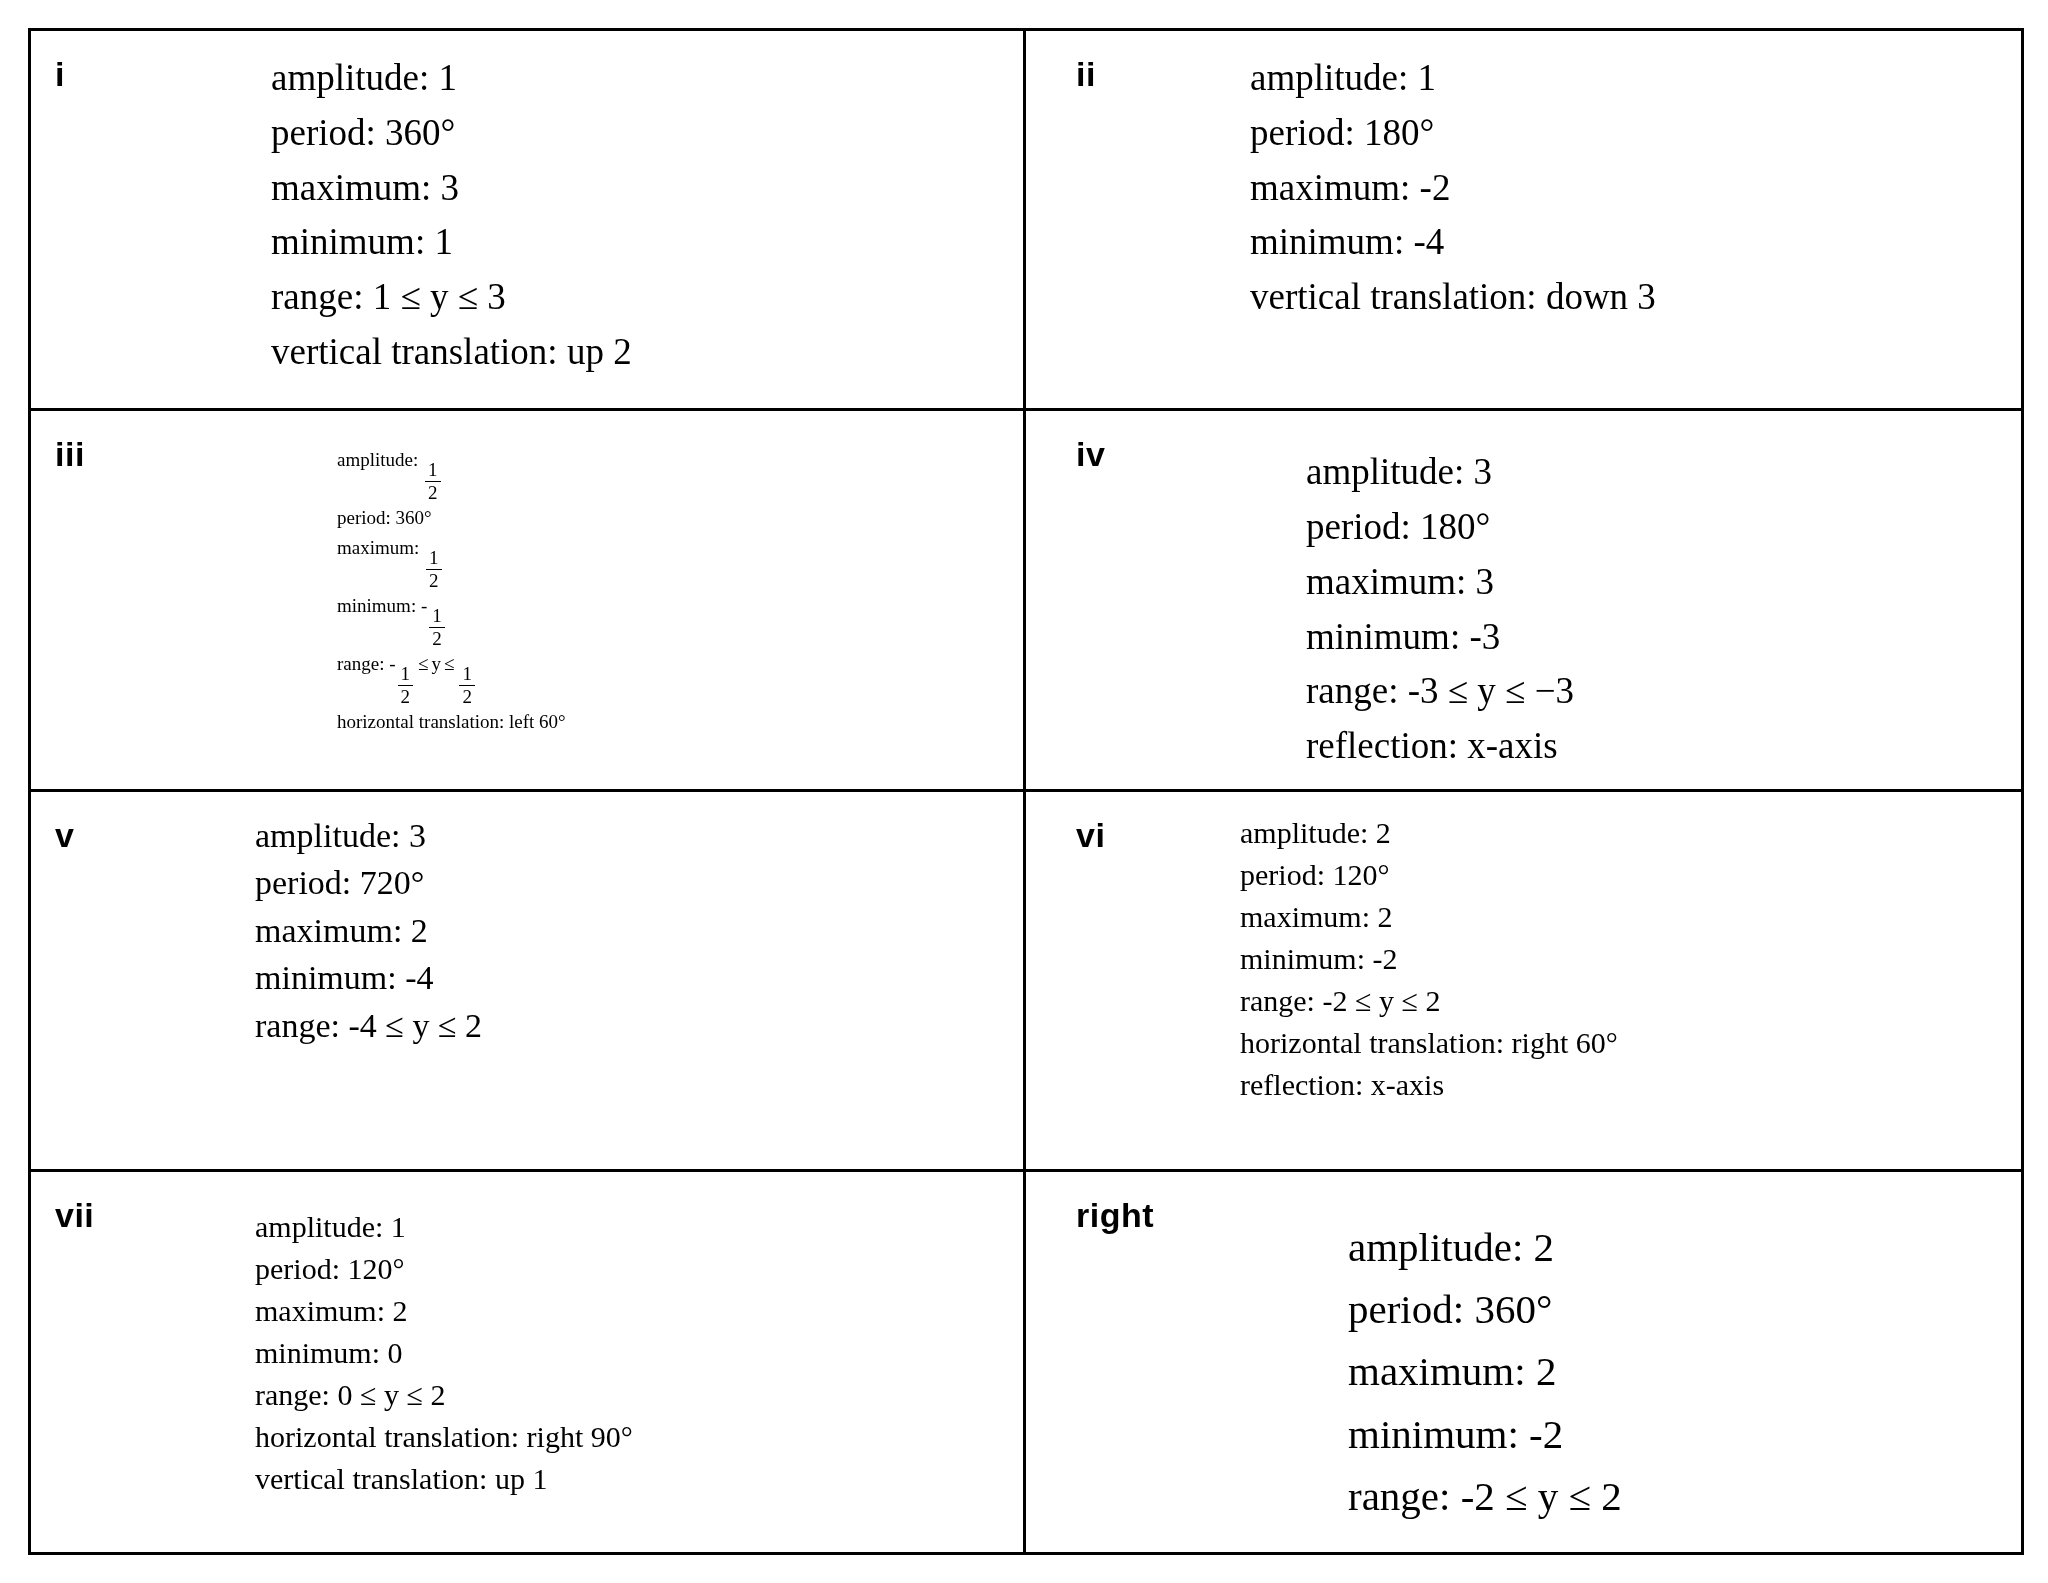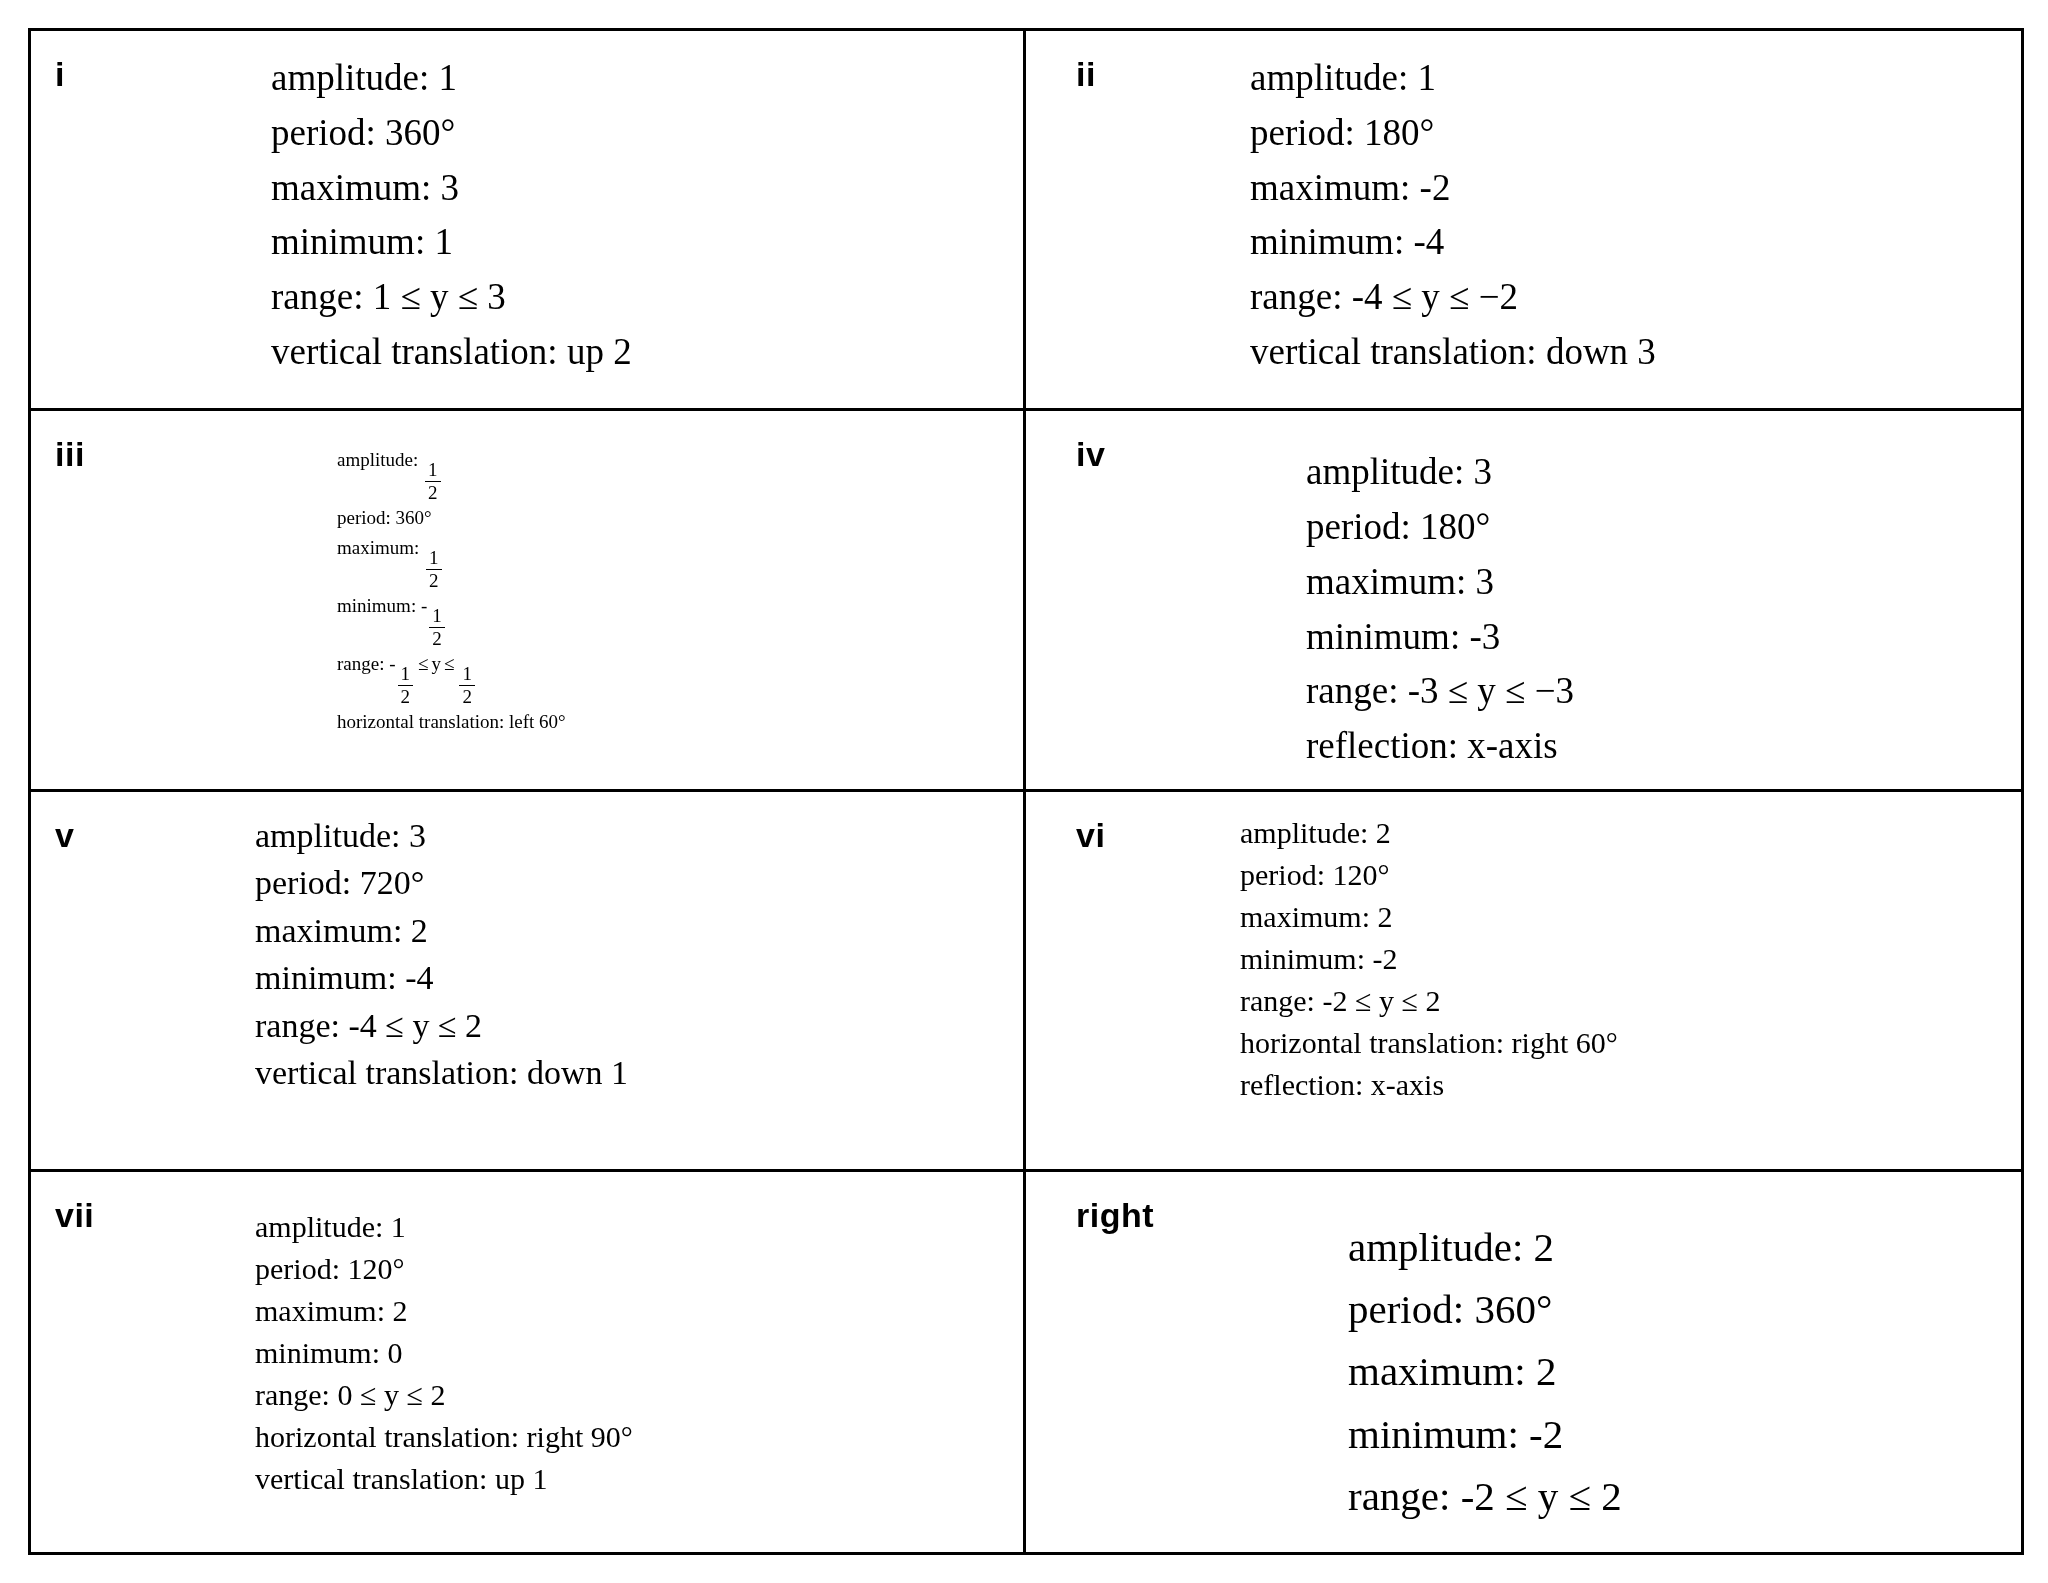--- a/index.html
+++ b/index.html
@@ -133,21 +133,20 @@
       </div>
     </div>
 
     <div class="cell col-right sz-lg ind-b">
       <div class="roman">ii</div>
       <div class="props">
         <div class="prop-line">amplitude: 1</div>
         <div class="prop-line">period: 180°</div>
         <div class="prop-line">maximum: -2</div>
         <div class="prop-line">minimum: -4</div>
-        <div class="prop-line">range: -4 ≤ y ≤ −2</div>
         <div class="prop-line">vertical translation: down 3</div>
       </div>
     </div>
 
     <div class="cell col-left sz-xs ind-c">
       <div class="roman">iii</div>
       <div class="props pt-lg">
         <div class="prop-line">
           <span>amplitude:</span>
           <span class="frac">
@@ -197,21 +196,20 @@
     </div>
 
     <div class="cell col-left sz-md ind-e">
       <div class="roman">v</div>
       <div class="props">
         <div class="prop-line">amplitude: 3</div>
         <div class="prop-line">period: 720°</div>
         <div class="prop-line">maximum: 2</div>
         <div class="prop-line">minimum: -4</div>
         <div class="prop-line">range: -4 ≤ y ≤ 2</div>
-        <div class="prop-line">vertical translation: down 1</div>
       </div>
     </div>
 
     <div class="cell col-right sz-sm ind-f">
       <div class="roman">vi</div>
       <div class="props">
         <div class="prop-line">amplitude: 2</div>
         <div class="prop-line">period: 120°</div>
         <div class="prop-line">maximum: 2</div>
         <div class="prop-line">minimum: -2</div>

